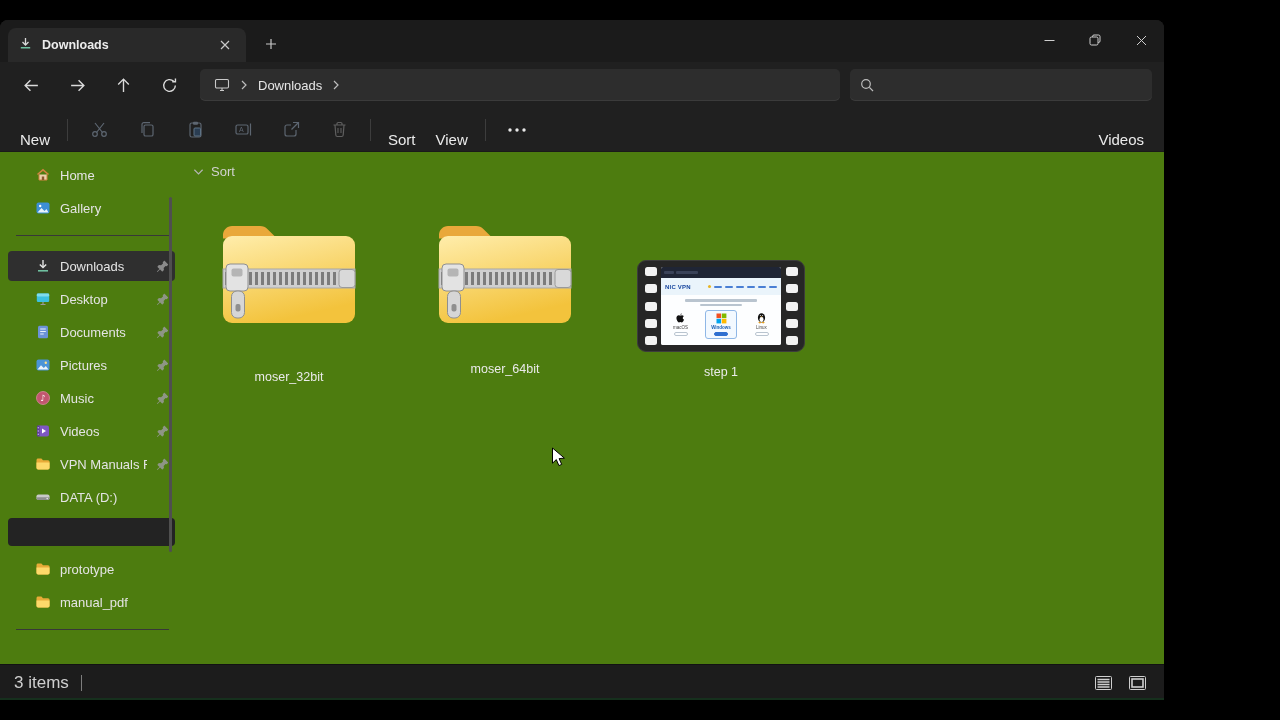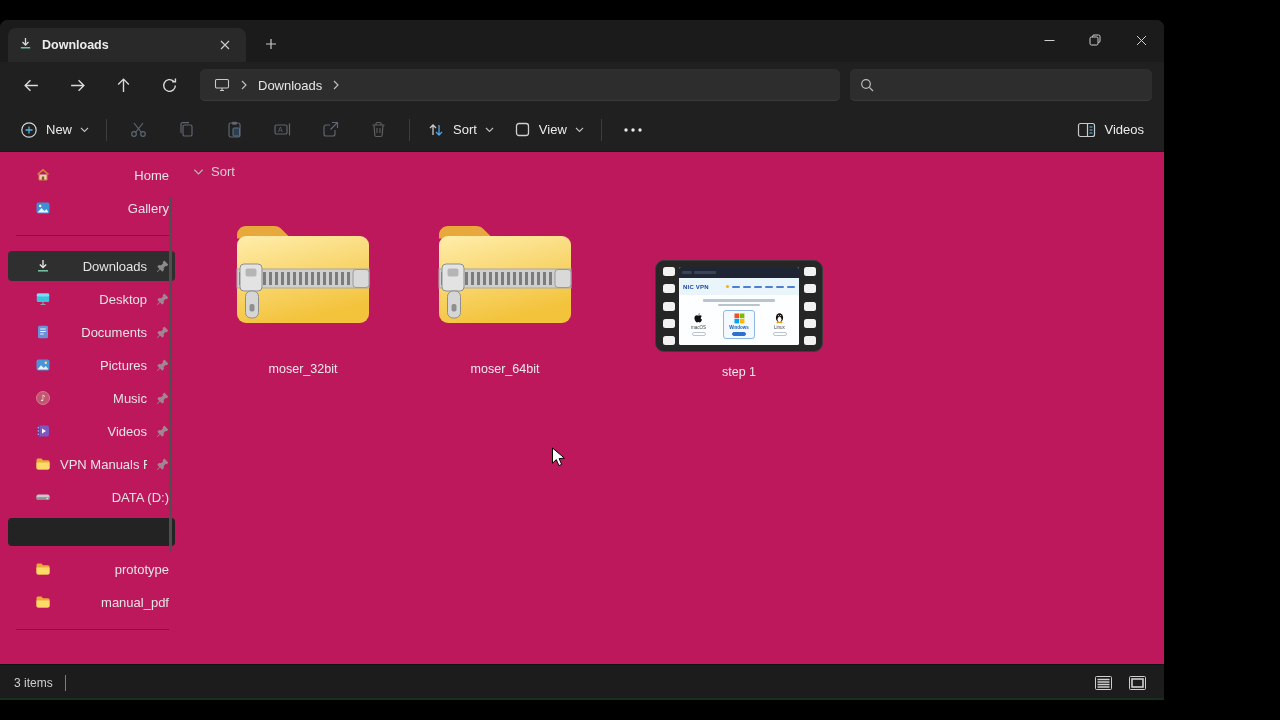--- a/index.html
+++ b/index.html
@@ -26,44 +26,44 @@
           box-shadow: inset 0 -1px 0 rgba(255,255,255,0.07); }
   .addressbar { flex:1; margin-left:8px; padding:0 8px; gap:4px; }
   .crumb-btn { display:flex; align-items:center; gap:4px; padding:0 6px; height:26px; border-radius:4px; color:#e6e6e6; font-size:13px; }
   .searchbar { width:302px; margin-left:10px; padding:0 10px; }
   .searchbar input { flex:1; background:transparent; border:none; outline:none; color:#cfcfcf; font-size:13px; font-family:"Liberation Sans", sans-serif; }
   .searchbar input::placeholder { color:#9a9a9a; opacity:1; }
 
   
   .toolbar { height:44px; background:#202020; display:flex; align-items:center; padding:0 10px; flex:0 0 auto;
              border-bottom:1px solid #1a1a1a; }
-  .tb-btn { display:flex; align-items:center; gap:8px; padding:0 10px; height:32px; border-radius:4px;
-            color:#ebebeb; font-size:13px; }
+  .tb-btn { display:flex; align-items:center; gap:17px; padding:0 10px; height:32px; border-radius:4px;
+            color:#ebebeb; font-size:15px;flex-direction:column; }
   .tb-icon-btn { width:44px; height:32px; margin:0 2px; display:flex; align-items:center; justify-content:center; border-radius:4px; }
   .tb-sep { width:1px; height:22px; background:#3d3d3d; margin:0 7px; }
   .tb-details { margin-left:auto; }
 
   
-  .body { flex:1; display:flex; background:#be185d; min-height:0;text-align:right; }
+  .body { flex:1; display:flex; background:#4d7c0f; min-height:0; }
   .sidebar { width:183px; position:relative; padding-top:8px; flex:0 0 auto; }
   .side-item { height:30px; margin:0 8px 3px 8px; display:flex; align-items:center; padding-left:27px; padding-right:6px;
                gap:9px; border-radius:4px; color:#e4e4e4; font-size:13px; }
   .side-item.selected { background:#2f2f2f; }
   .side-label { flex:1; white-space:nowrap; overflow:hidden; }
   .side-sep { height:1px; background:#383838; margin:12px 14px 15px 16px; }
   .hover-row { height:28px; margin:6px 8px 8px 8px; background:#232323; border-radius:4px; }
   .pin { flex:0 0 auto; opacity:0.85; }
   .side-scroll { position:absolute; right:11px; top:45px; width:3px; height:355px; background:#4f4f4f; border-radius:2px; }
   .thispc { padding-left:6px; }
 
   .content { flex:1; position:relative; }
   .group-header { position:absolute; left:10px; top:12px; display:flex; align-items:center; gap:7px; color:#d2d2d2; font-size:13px; }
   .tile { position:absolute; width:200px; top:50px; display:flex; flex-direction:column; align-items:center; }
   .tile .label { color:#eaeaea; font-size:12.5px; }
-  .tile-1 { left:20px; }  .tile-2 { left:222px; } .tile-3 { left:456px; }
+  .tile-1 { left:6px;gap:8px; }  .tile-2 { left:222px; } .tile-3 { left:438px; }
   .folder-svg { margin-top:5px; }
   .folder-label { margin-top:31px; }
   .video-label { margin-top:13px; }
 
   
   .film { margin-top:58px; width:168px; height:92px; background:#262626; border:1px solid #3c3c3c; border-radius:9px;
           display:flex; align-items:stretch; padding:5px 4px; }
   .holes { width:17px; display:flex; flex-direction:column; justify-content:space-between; align-items:center; padding:1px 0; }
   .hole { width:12px; height:9px; background:#f2f2f2; border-radius:2.5px; }
   .filmscreen { flex:1; margin:1px 2px; background:#fff; border-radius:2px; overflow:hidden; display:flex; flex-direction:column; }
@@ -80,21 +80,21 @@
   .cards { display:flex; gap:11px; margin-top:4px; align-items:flex-start; }
   .oscard { width:27px; display:flex; flex-direction:column; align-items:center; padding:2px 0; }
   .oscard.sel { width:32px; border:1px solid #8fb7e6; background:#f3f9ff; border-radius:3px; }
   .oslabel { font-size:4.5px; color:#444; margin-top:1px; }
   .oscard.sel .oslabel { color:#1a5fb4; font-weight:bold; }
   .ospill { width:14px; height:4px; border:0.5px solid #b9c4cf; border-radius:2px; margin-top:1.5px; }
   .oscard.sel .ospill { background:#2f6fd0; border-color:#2f6fd0; }
 
   
   .statusbar { height:36px; background:#1c1c1c; border-top:1px solid #121212; display:flex; align-items:center;
-               padding:0 14px; color:#cfcfcf; font-size:12px; position:relative; flex:0 0 auto; }
+               padding:0 14px; color:#cfcfcf; font-size:17px; position:relative; flex:0 0 auto; }
   .statusbar::after { content:""; position:absolute; left:0; right:0; bottom:0; height:2px; background:#16301d; }
   .status-sep { width:1px; height:16px; background:#7d7d7d; margin-left:12px; }
   .sb-views { margin-left:auto; display:flex; gap:8px; }
   .sb-view-btn { width:26px; height:22px; display:flex; align-items:center; justify-content:center; border-radius:3px; }
 
   .cursor { position:absolute; left:551px; top:447px; z-index:50; }
 </style>
 </head>
 <body>
 

